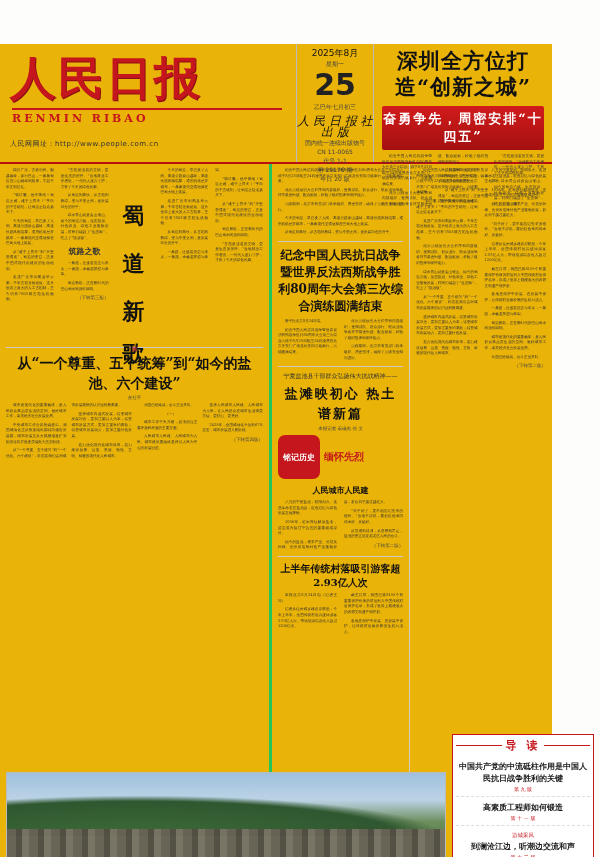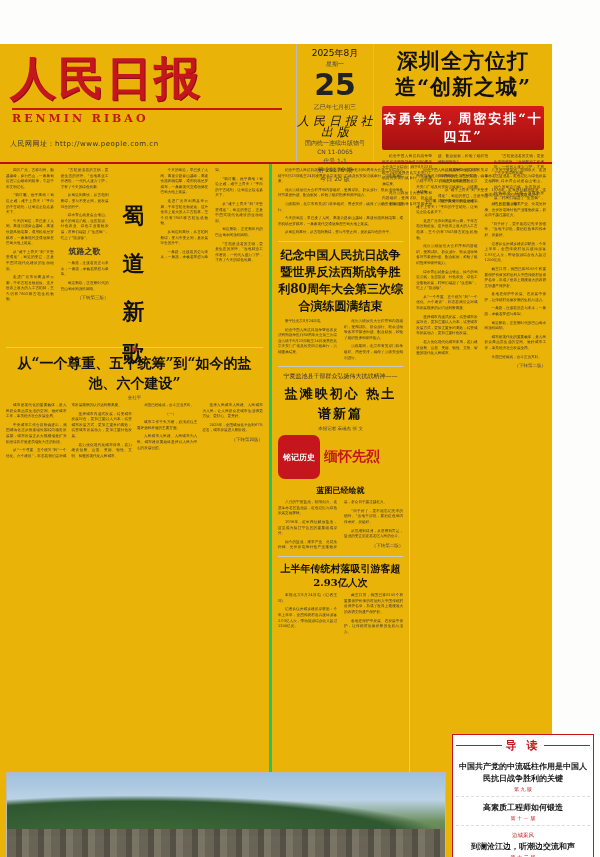--- a/index.html
+++ b/index.html
@@ -66,21 +66,21 @@
   }
   .rule{border-top:1px solid #c9c9c9;margin:5px 0;}
   .kicker{font-size:6px;color:#333;text-align:center;margin:3px 0;}
   
   .badge{
     display:inline-block;background:#c4161c;color:#fff;font-size:8px;font-weight:bold;
     padding:17px 5px;border-radius:7px;line-height:10px;text-align:left;
     font-family:"DejaVu Serif","Liberation Serif",serif;
   }
   .jiyi{display:flex;align-items:center;gap:4px;margin:4px 0;}
-  .jiyi-text{font-size:14px;color:#c4161c;font-weight:bold;
+  .jiyi-text{font-size:10px;color:#c4161c;font-weight:bold;
     font-family:"DejaVu Serif","Liberation Serif",serif;}
   
   .feature{
     position:absolute;left:6px;top:728px;width:438px;height:122px;
     border:1px solid #bbb;overflow:hidden;
   }
   .photo{position:relative;width:100%;height:100%;
     background:linear-gradient(#9fc0dd 0%,#bcd3e6 22%,#6d8f5e 40%,#4e7443 62%,#8a7a63 78%,#b0a48d 100%);}
   .photo .hill{position:absolute;left:0;top:18%;width:100%;height:34%;
     background:radial-gradient(ellipse at 30% 100%,#3e6b38 0%,#2f5730 60%,rgba(47,87,48,0) 70%);}
@@ -233,21 +233,21 @@
 
       <div class="kicker">宁夏盐池县干部群众弘扬伟大抗战精神——</div>
       <div class="sec-title" style="font-size:13px;letter-spacing:2px;">盐滩映初心  热土谱新篇</div>
       <div class="byline center">本报记者  秦瑞杰  张 文</div>
 
       <div class="jiyi">
         <span class="badge">铭记历史</span>
         <span class="jiyi-text">缅怀先烈</span>
       </div>
 
-      <div class="small-hdl" style="font-size:8px;">蓝图已经绘就</div>
+      <div class="small-hdl" style="font-size:8px;">人民城市人民建</div>
       <div class="tiny cols2" style="margin-top:3px;">
         <p>八月的宁夏盐池，骄阳似火。走进革命老区盐池县，红色记忆与绿色发展交相辉映。</p>
         <p>1936年，红军西征解放盐池，这里成为陕甘宁边区的重要组成部分。</p>
         <p>如今的盐池，滩羊产业、黄花菜种植、光伏发电等特色产业蓬勃发展，群众日子越过越红火。</p>
         <p>“日子好了，更不能忘记先辈的牺牲。”当地干部说，要把红色基因传承好、发扬好。</p>
         <p>从荒滩到绿洲，从贫瘠到富足，盐池的变迁见证着老区人民的奋斗。</p>
         <p class="end">（下转第二版）</p>
       </div>
 
       <div class="rule"></div>

